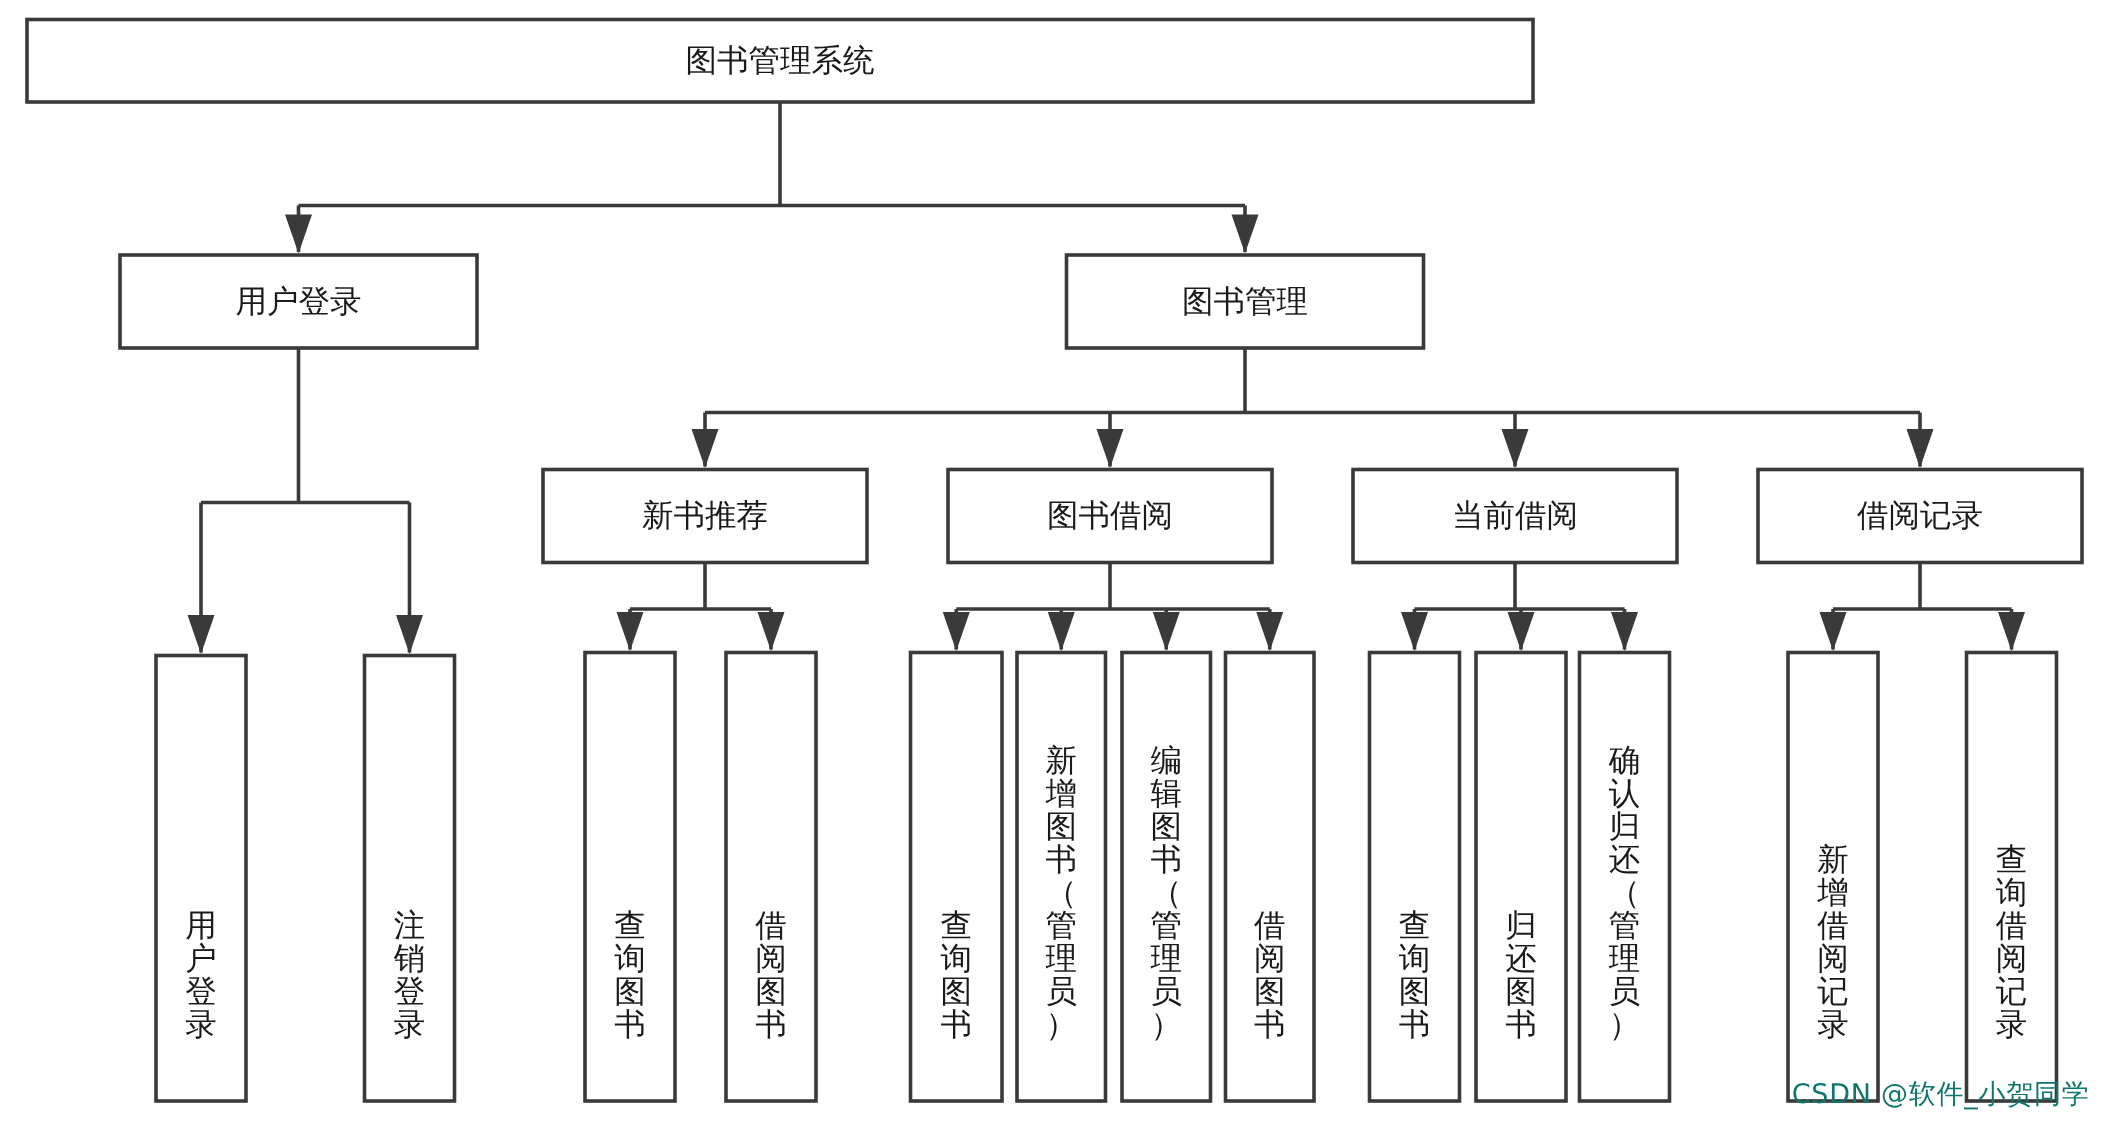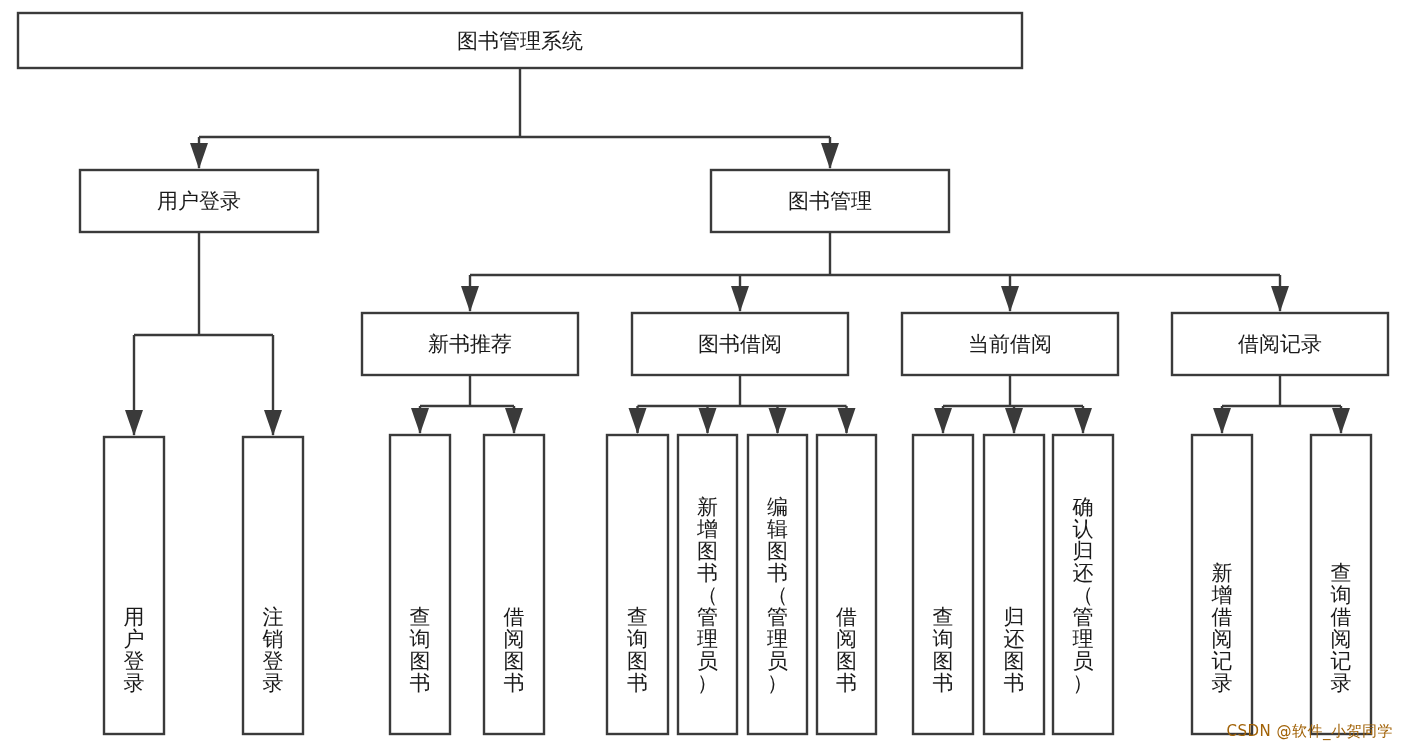--- a/index.html
+++ b/index.html
@@ -51,22 +51,22 @@
     font-family: "DejaVu Sans", "Liberation Sans", sans-serif;
     font-size: 21px;
     fill: #1a1a1a;
     text-anchor: middle;
   }
   .watermark {
     position: absolute;
     right: 12px;
     bottom: 6px;
     font-family: "DejaVu Sans", "Liberation Sans", sans-serif;
-    font-size: 15px;
-    color: #a16207;
+    font-size: 18px;
+    color: #0f766e;
     white-space: nowrap;
     letter-spacing: 0.5px;
     user-select: none;
   }
 </style>
 </head>
 <body>
 
 <div id="diagram-root">
   <svg class="diagram-canvas" viewBox="0 0 1405 747">

